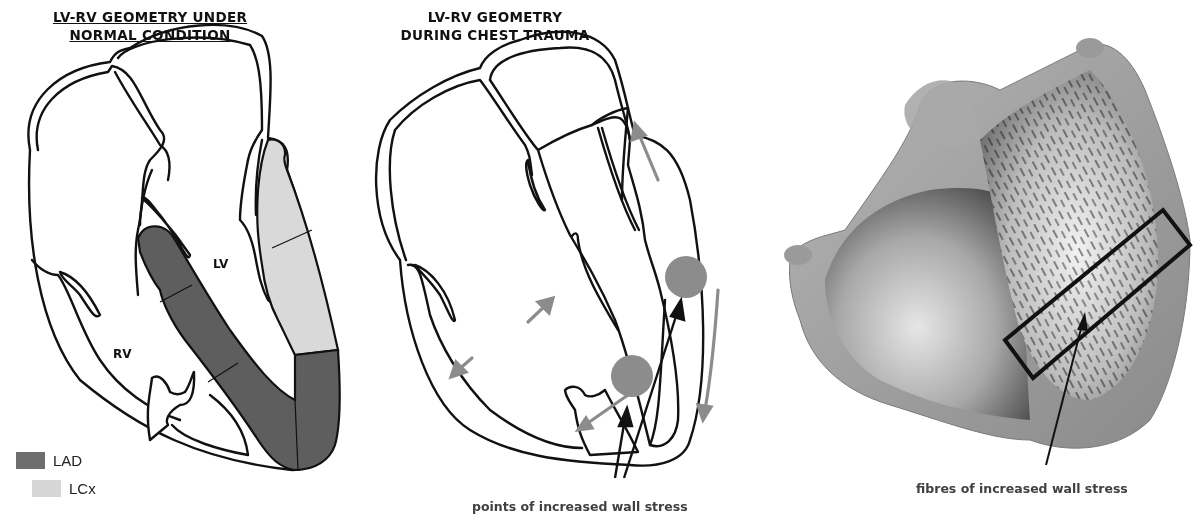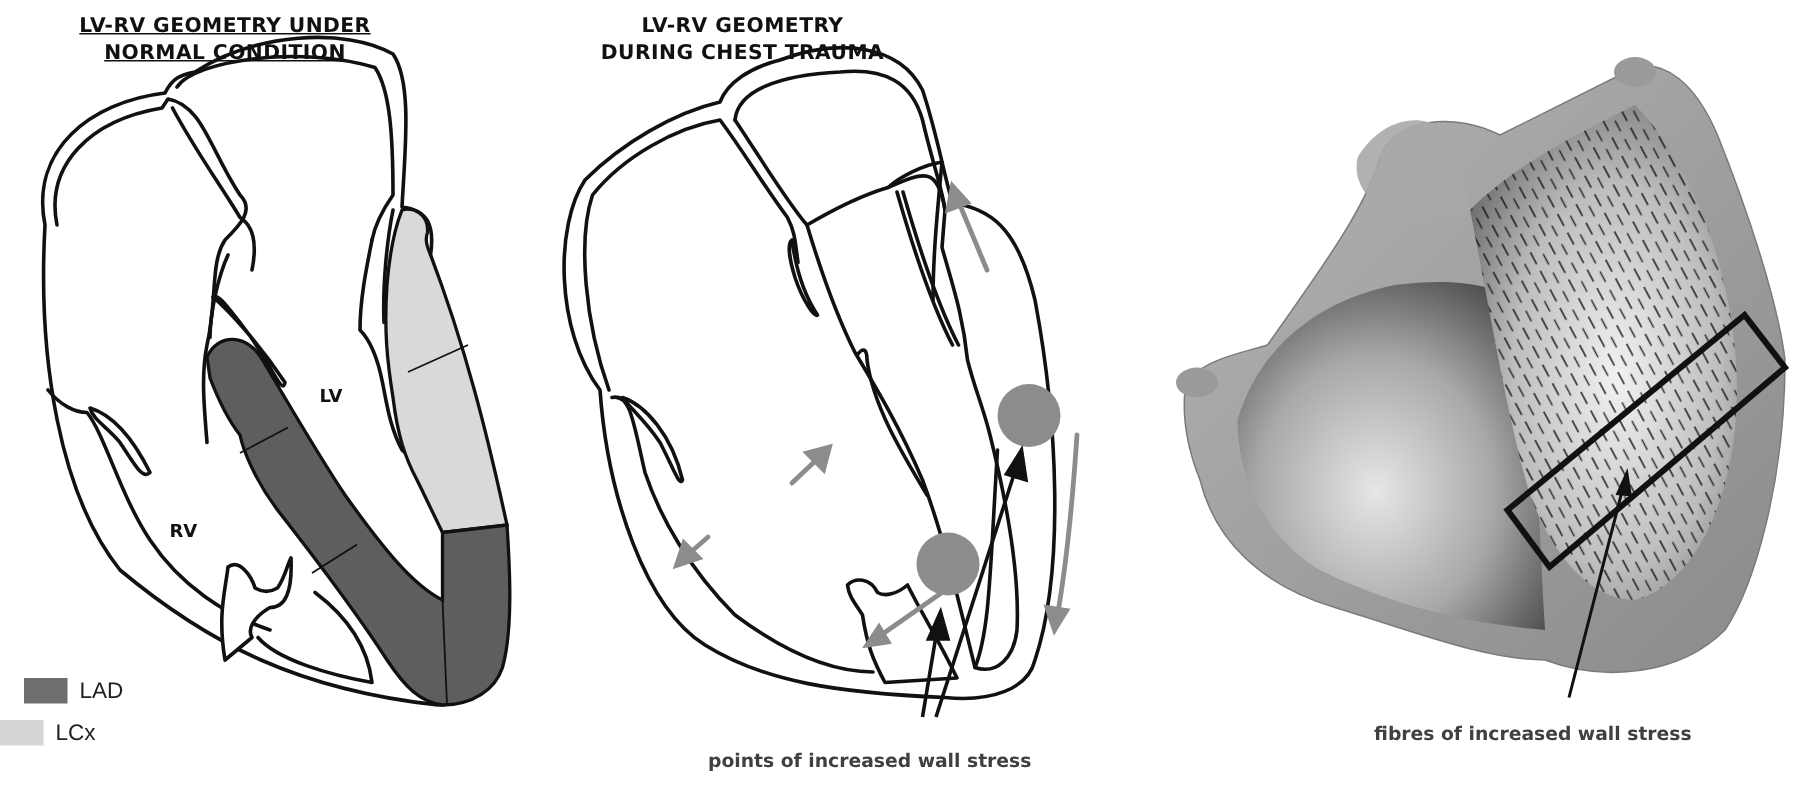--- a/index.html
+++ b/index.html
@@ -54,21 +54,21 @@
     <line x1="295" y1="400" x2="298" y2="470" stroke="#111" stroke-width="1.2"></line>
   </svg>
 
   <div class="label" style="left:213px; top:257px;">LV</div>
   <div class="label" style="left:113px; top:331px;margin-top:16px;">RV</div>
 
   <div class="legend-item" style="left:16px; top:452px;">
     <span class="swatch" style="background:#6e6e6e;"></span>
     <span class="legend-label">LAD</span>
   </div>
-  <div class="legend-item" style="left:0; top:480px;">
+  <div class="legend-item" style="left:32px; top:480px;">
     <span class="swatch" style="background:#d6d6d6;"></span>
     <span class="legend-label">LCx</span>
   </div>
 </div>
 
 <div class="panel" style="left:360px; width:400px;">
   <div class="title" style="left:30px; top:8px; width:210px;">LV-RV GEOMETRY
 DURING CHEST TRAUMA</div>
 
   <svg width="400" height="526" viewBox="0 0 400 526">

